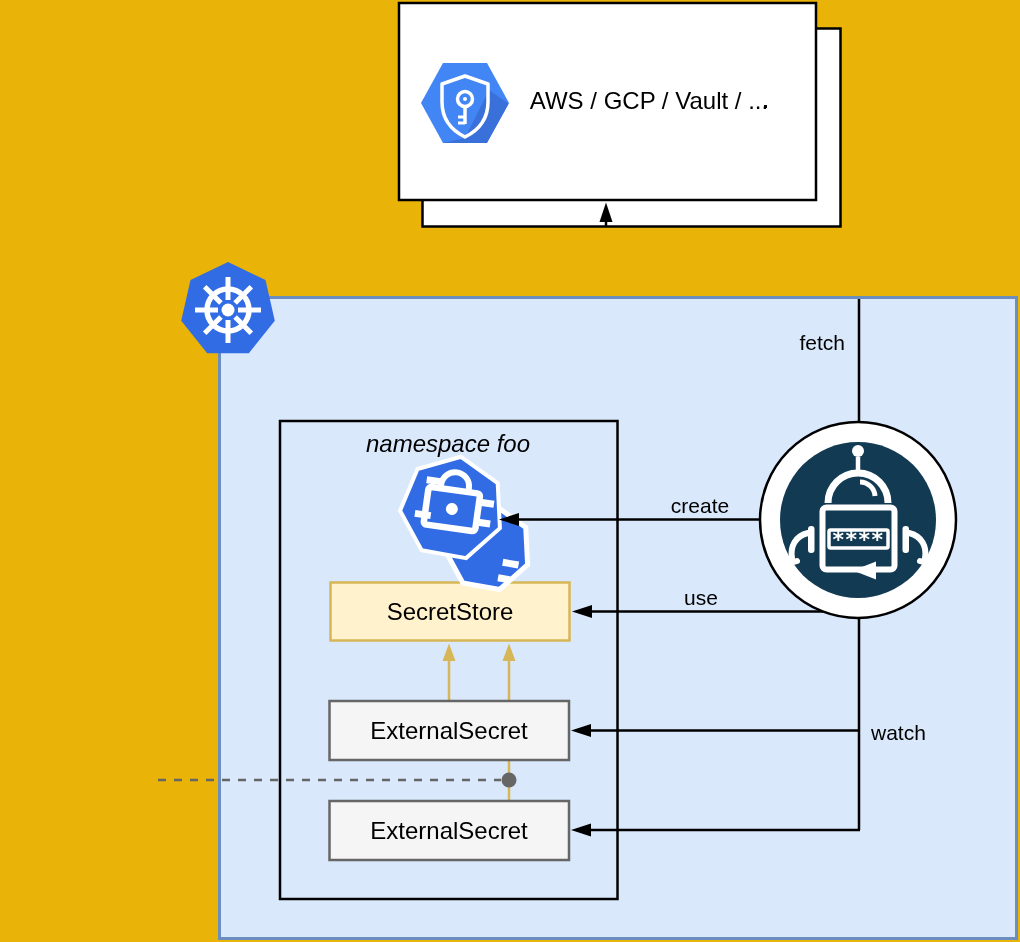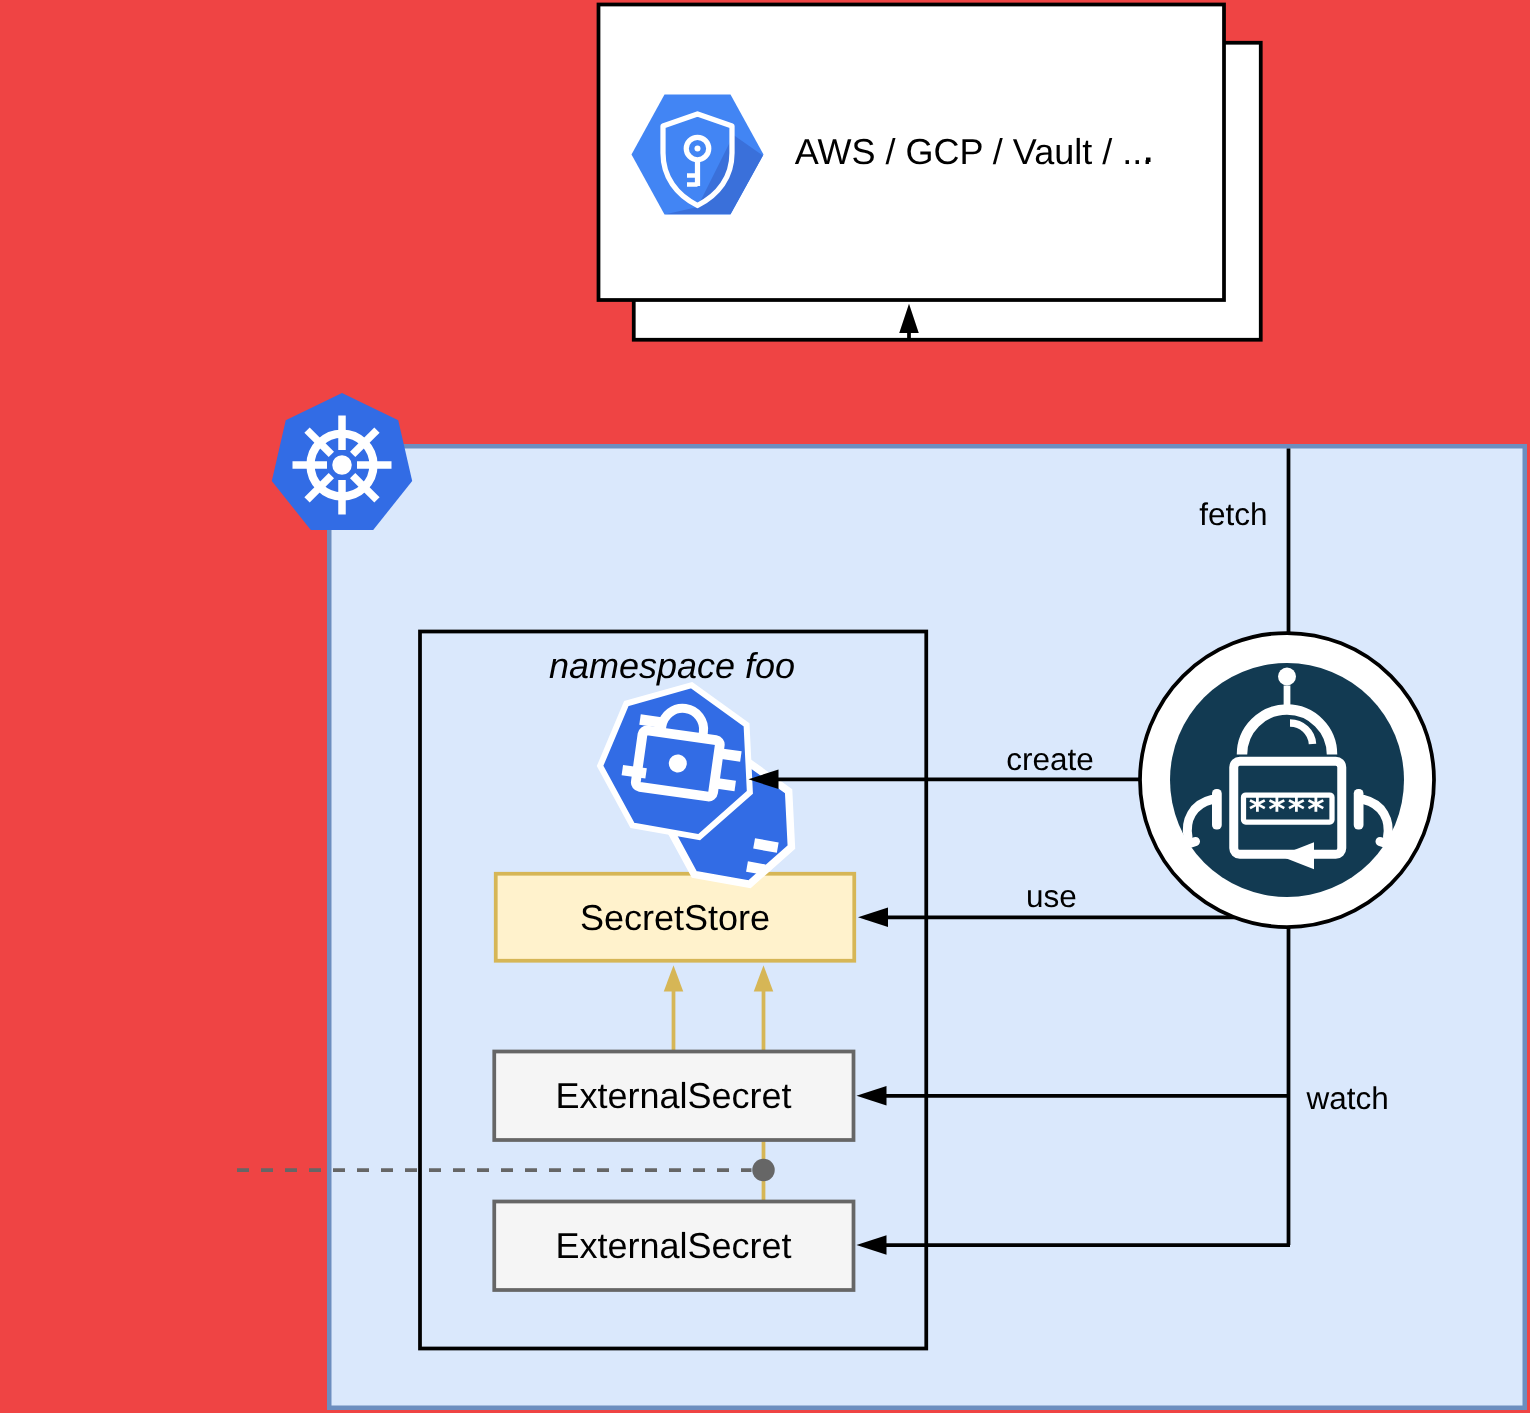--- a/index.html
+++ b/index.html
@@ -1,16 +1,16 @@
 <!DOCTYPE html>
 <html><head>
 <meta charset="utf-8">
 <style>
   html,body{margin:0;padding:0;background:#000;}
-  .canvas{position:relative;width:1020px;height:942px;background:#ef4444;overflow:hidden;}
+  .canvas{position:relative;width:1020px;height:942px;background:#eab308;overflow:hidden;}
   svg{position:absolute;left:0;top:0;}
   text{font-family:"Liberation Sans",sans-serif;fill:#000000;}
   .lbl{font-size:21px;}
   .boxlbl{font-size:24px;}
   .nslbl{font-size:24px;font-style:italic;}
   .provlbl{font-size:24px;}
   .stars{font-family:"DejaVu Sans",sans-serif;font-size:22px;font-weight:bold;fill:#ffffff;letter-spacing:1.5px;}
   .blk{stroke:#000000;stroke-width:2.5;fill:none;}
   .wht{stroke:#ffffff;fill:none;}
 </style>

